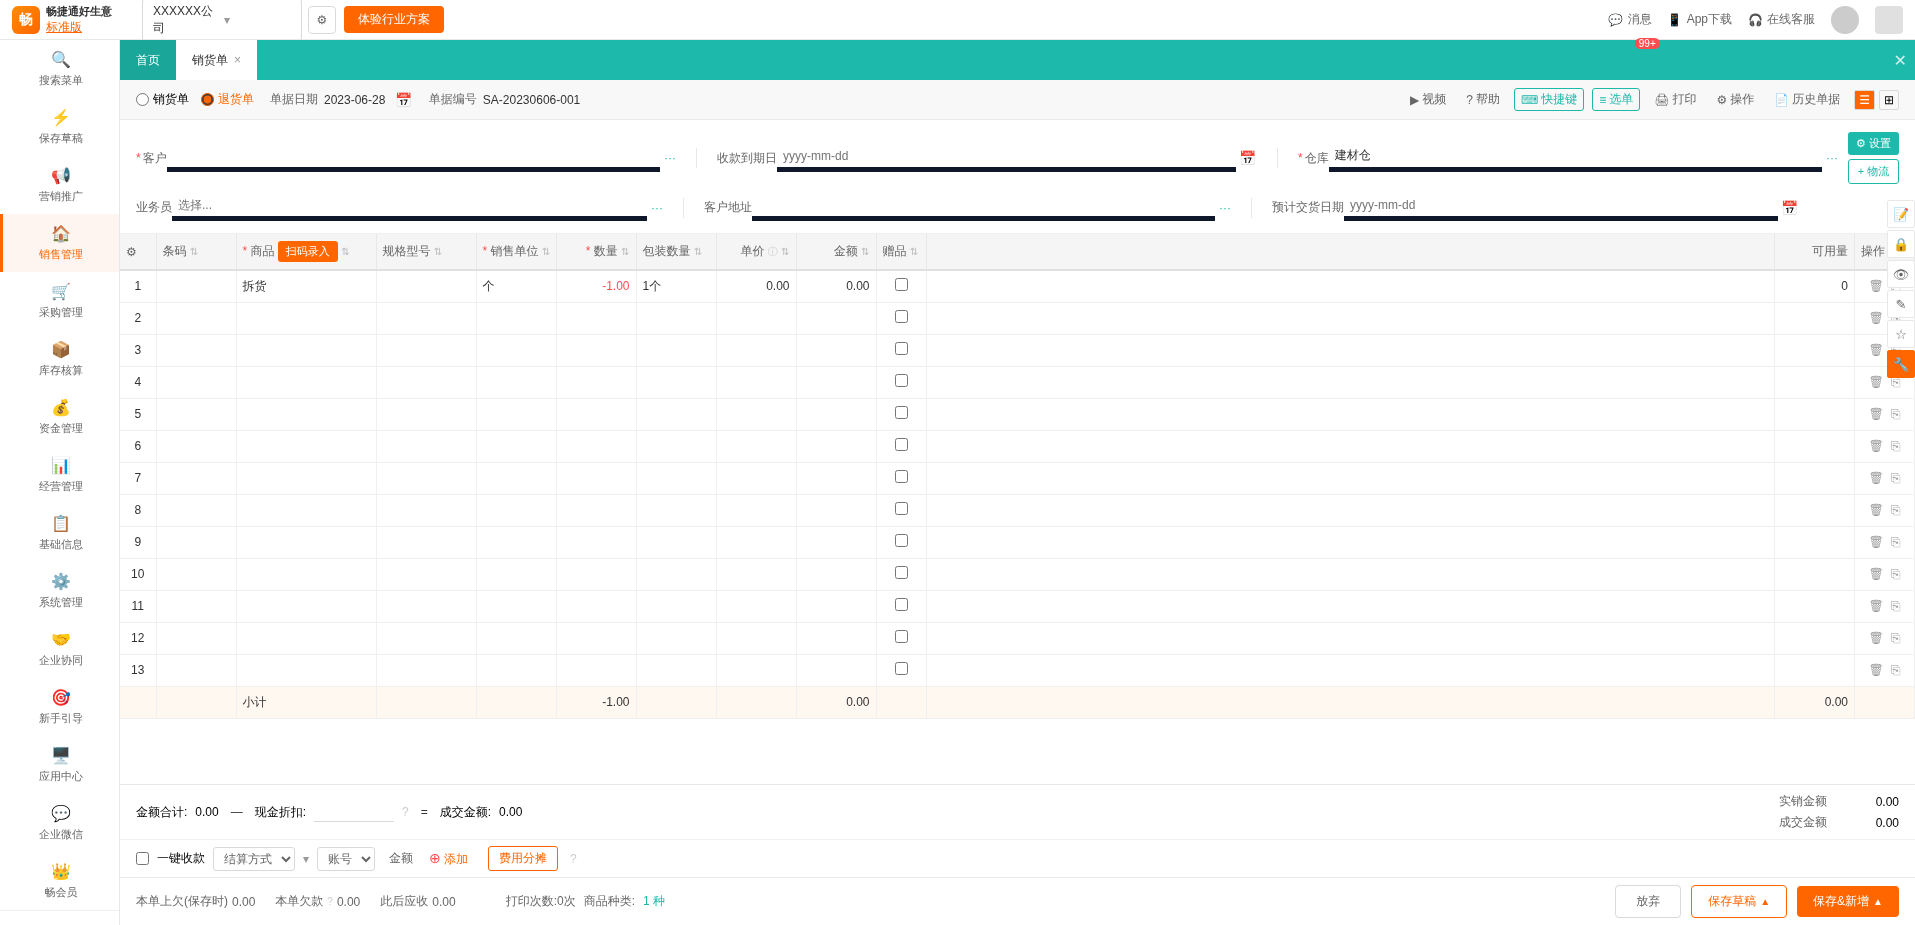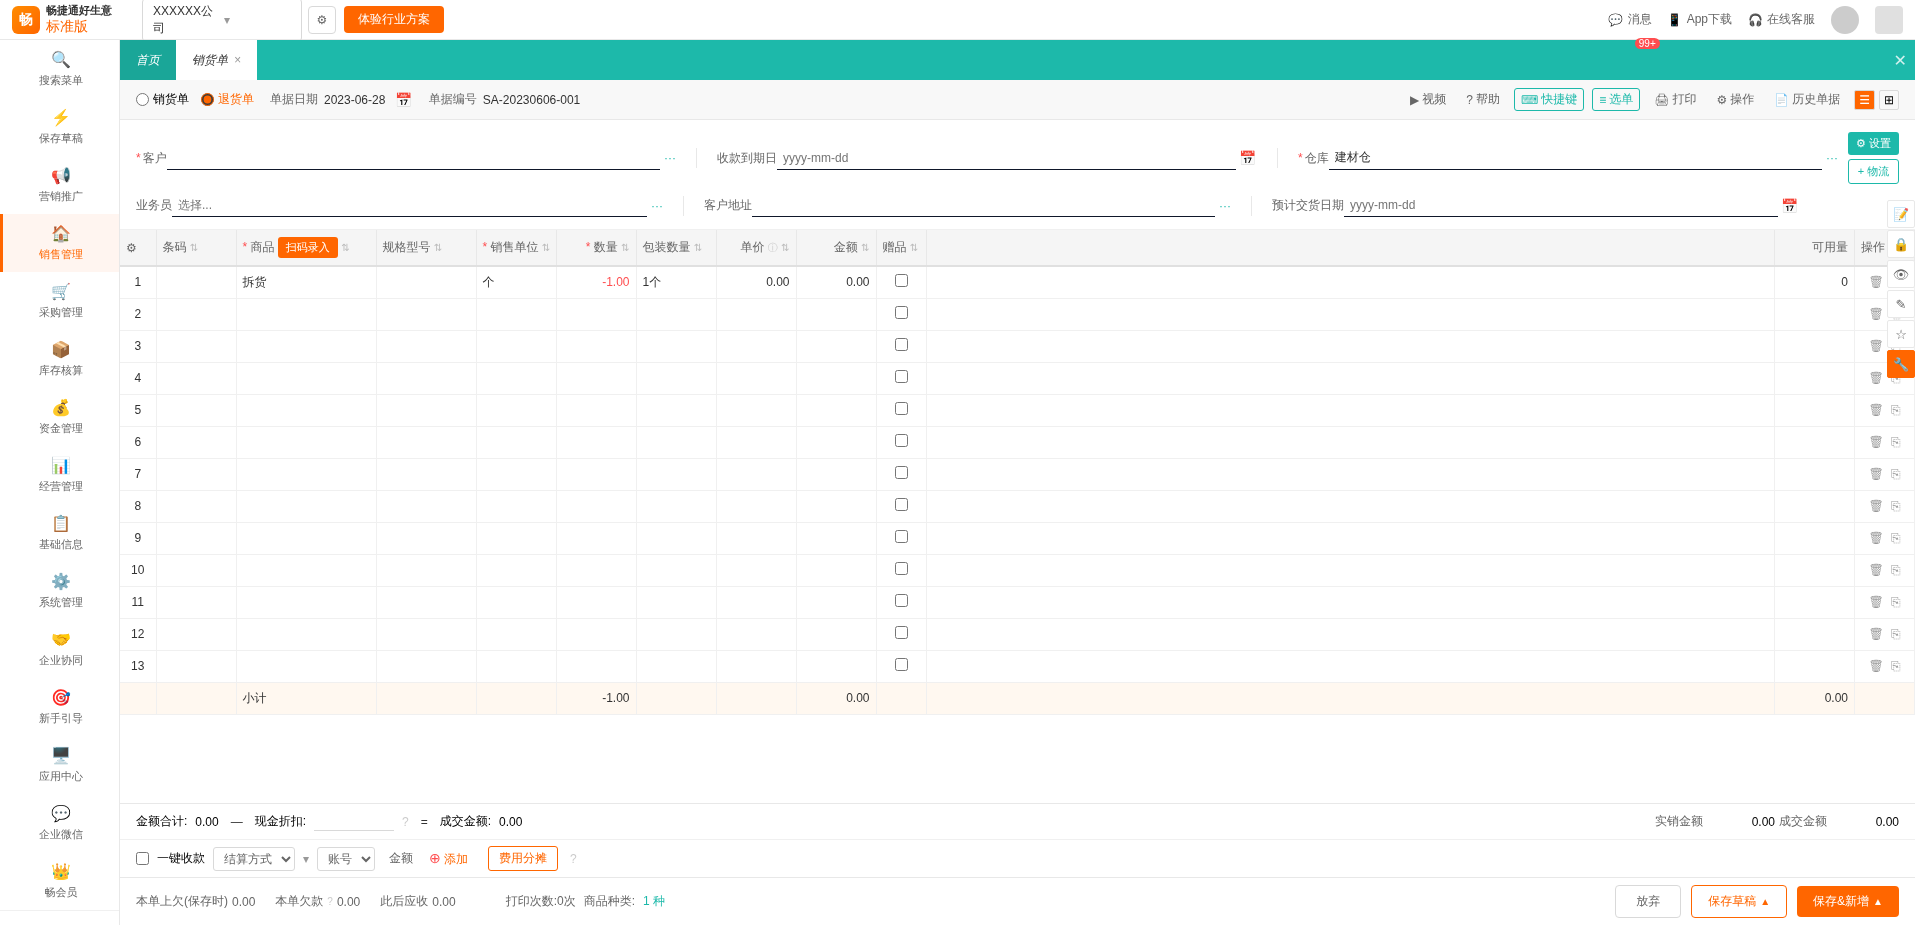--- a/index.html
+++ b/index.html
@@ -2,21 +2,21 @@
 <html><head>
   <meta charset="utf-8">
   <style>
     * { box-sizing: border-box; margin: 0; padding: 0; font-family: 'Microsoft YaHei', Arial, sans-serif; font-size: 12px; }
     body { width: 1915px; height: 925px; overflow: hidden; display: flex; flex-direction: column; background: #f0f2f5; }
 
     
     .top-bar { height: 40px; background: #fff; display: flex; align-items: center; padding: 0 12px; border-bottom: 1px solid #e8e8e8; flex-shrink: 0; }
     .logo-area { display: flex; align-items: center; gap: 6px; width: 120px; }
     .logo-icon { width: 28px; height: 28px; background: linear-gradient(135deg, #ff8c00, #ff6600); border-radius: 6px; display: flex; align-items: center; justify-content: center; color: white; font-size: 14px; font-weight: bold; }
-    .logo-sub { color: #ff6600; font-size: 14px; }
+    .logo-sub { color: #ff6600; font-size: 12px; text-decoration: underline; }
     .company-selector { display: flex; align-items: center; gap: 4px; padding: 4px 10px; border: 1px solid #d9d9d9; border-radius: 4px; cursor: pointer; min-width: 160px; color: #333; }
     .company-selector span { flex: 1; }
     .gear-btn { width: 28px; height: 28px; border: 1px solid #d9d9d9; border-radius: 4px; display: flex; align-items: center; justify-content: center; cursor: pointer; color: #666; margin-left: 6px; }
     .trial-btn { background: #ff6600; color: white; border: none; border-radius: 4px; padding: 5px 14px; cursor: pointer; font-size: 12px; margin-left: 8px; }
     .top-right { margin-left: auto; display: flex; align-items: center; gap: 16px; color: #666; }
     .top-right-item { display: flex; align-items: center; gap: 4px; cursor: pointer; position: relative; }
     .badge { background: #ff4d4f; color: white; border-radius: 8px; padding: 0 4px; font-size: 10px; position: absolute; top: -6px; right: -8px; min-width: 16px; text-align: center; margin-top: 33px; }
     .avatar { width: 28px; height: 28px; border-radius: 50%; background: #ccc; }
 
     
@@ -29,42 +29,42 @@
     .sidebar-icon { font-size: 16px; }
     .sidebar-label { font-size: 11px; text-align: center; }
     .sidebar-bottom { margin-top: auto; padding: 8px 0; border-top: 1px solid #f0f0f0; }
     .sidebar-bottom-item { display: flex; flex-direction: column; align-items: center; padding: 6px 0; cursor: pointer; color: #999; gap: 2px; }
 
     
     .content-area { flex: 1; display: flex; flex-direction: column; overflow: hidden; background: #f0f2f5; }
 
     
     .tab-bar { height: 40px; background: #1db9aa; display: flex; align-items: center; padding: 0 0 0 0; flex-shrink: 0; }
-    .tab-item { height: 40px; display: flex; align-items: center; padding: 0 16px; cursor: pointer; color: rgba(255,255,255,0.8); font-size: 13px; gap: 6px; font-style: italic; }
+    .tab-item { height: 40px; display: flex; align-items: center; padding: 0 16px; cursor: pointer; color: rgba(255,255,255,0.8); font-size: 13px; gap: 6px; }
     .tab-item.home { background: rgba(0,0,0,0.1); color: white; }
     .tab-item.active { background: white; color: #333; }
     .tab-close { font-size: 12px; color: #999; cursor: pointer; }
 
     
     .form-container { flex: 1; display: flex; flex-direction: column; overflow: hidden; background: white; margin: 0; }
     .radio-group { display: flex; align-items: center; gap: 12px; }
     .radio-item { display: flex; align-items: center; gap: 4px; cursor: pointer; }
     .radio-item input[type="radio"] { cursor: pointer; accent-color: #ff6600; }
     .form-field-inline { display: flex; align-items: center; gap: 6px; }
     .field-label { color: #666; white-space: nowrap; }
     .field-value { color: #333; }
     .toolbar-right { margin-left: auto; display: flex; align-items: center; gap: 8px; }
     .toolbar-btn { display: flex; align-items: center; gap: 3px; cursor: pointer; color: #666; font-size: 12px; padding: 2px 6px; }
 
     
     .fields-section { padding: 12px 16px; border-bottom: 1px solid #f0f0f0; flex-shrink: 0; }
     .fields-row { display: flex; align-items: center; gap: 0; margin-bottom: 10px; }
     .fields-row:last-child { margin-bottom: 0; }
     .field-group { display: flex; align-items: center; flex: 1; }
-    .field-input { flex: 1; border: none; border-bottom: 1px solid #0f172a; padding: 4px 6px; color: #333; outline: none; min-width: 100px; }
+    .field-input { flex: 1; border: none; border-bottom: 5px solid #0f172a; padding: 4px 6px; color: #333; outline: none; min-width: 100px; }
     .field-dots { color: #1db9aa; cursor: pointer; margin-left: 4px; }
     .field-calendar { color: #ccc; cursor: pointer; margin-left: 4px; font-size: 14px; }
     .field-divider { width: 1px; height: 20px; background: #e8e8e8; margin: 0 20px; }
     .scan-btn { background: #ff6600; color: white; border: none; border-radius: 3px; padding: 3px 8px; cursor: pointer; font-size: 11px; }
 
     .data-table { width: 100%; border-collapse: collapse; table-layout: fixed; }
     .data-table th { background: #f5f5f5; padding: 7px 6px; text-align: left; border-right: 1px solid #e8e8e8; border-bottom: 2px solid #e0e0e0; color: #666; font-weight: normal; white-space: nowrap; overflow: hidden; }
     .data-table td { padding: 6px 6px; border-right: 1px solid #f0f0f0; border-bottom: 1px solid #f0f0f0; color: #333; white-space: nowrap; overflow: hidden; height: 32px; }
 
     .col-index { width: 36px; text-align: center; }
@@ -79,21 +79,21 @@
     .col-gift { width: 50px; text-align: center; }
     .col-available { width: 80px; text-align: right; }
     .col-ops { width: 60px; text-align: center; }
 
     .text-red { color: #ff4d4f; }
 
     .subtotal-row td { background: #fff8f0; font-weight: 500; }
 
     
     .footer-summary { padding: 8px 16px; border-top: 1px solid #e8e8e8; background: white; display: flex; align-items: center; gap: 8px; flex-shrink: 0; }
-    .footer-right-summary { margin-left: auto; display: flex; flex-direction: row; align-items: flex-end; gap: 4px; }
+    .footer-right-summary { margin-left: auto; display: flex; flex-direction: column; align-items: flex-end; gap: 4px; }
     .footer-right-row { display: flex; align-items: center; gap: 12px; }
 
     
     .payment-row { padding: 6px 16px; border-top: 1px solid #f0f0f0; background: white; display: flex; align-items: center; gap: 8px; flex-shrink: 0; }
     .payment-checkbox { cursor: pointer; }
     .payment-select { border: 1px solid #d9d9d9; border-radius: 3px; padding: 3px 6px; color: #666; background: white; cursor: pointer; }
     .expense-btn { background: white; border: 1px solid #ff6600; color: #ff6600; border-radius: 3px; padding: 3px 10px; cursor: pointer; }
     .help-icon { color: #ccc; cursor: pointer; }
 
     

